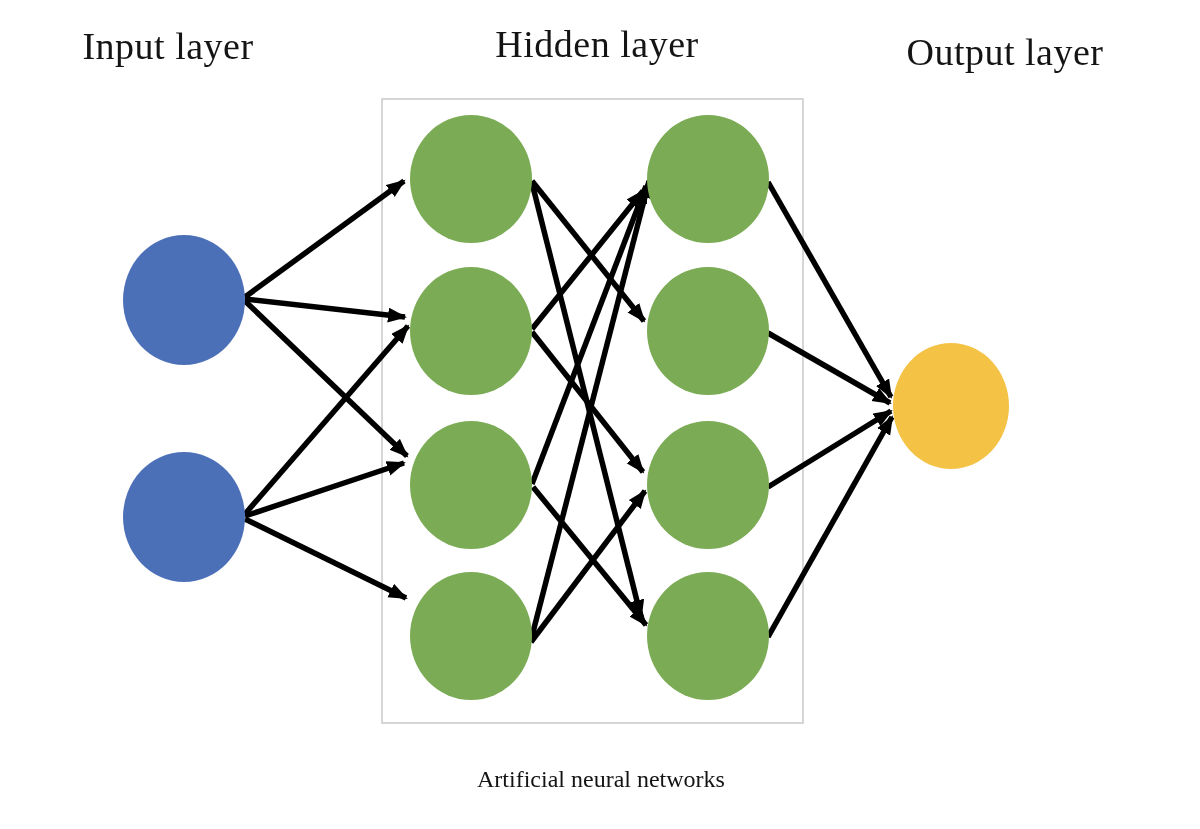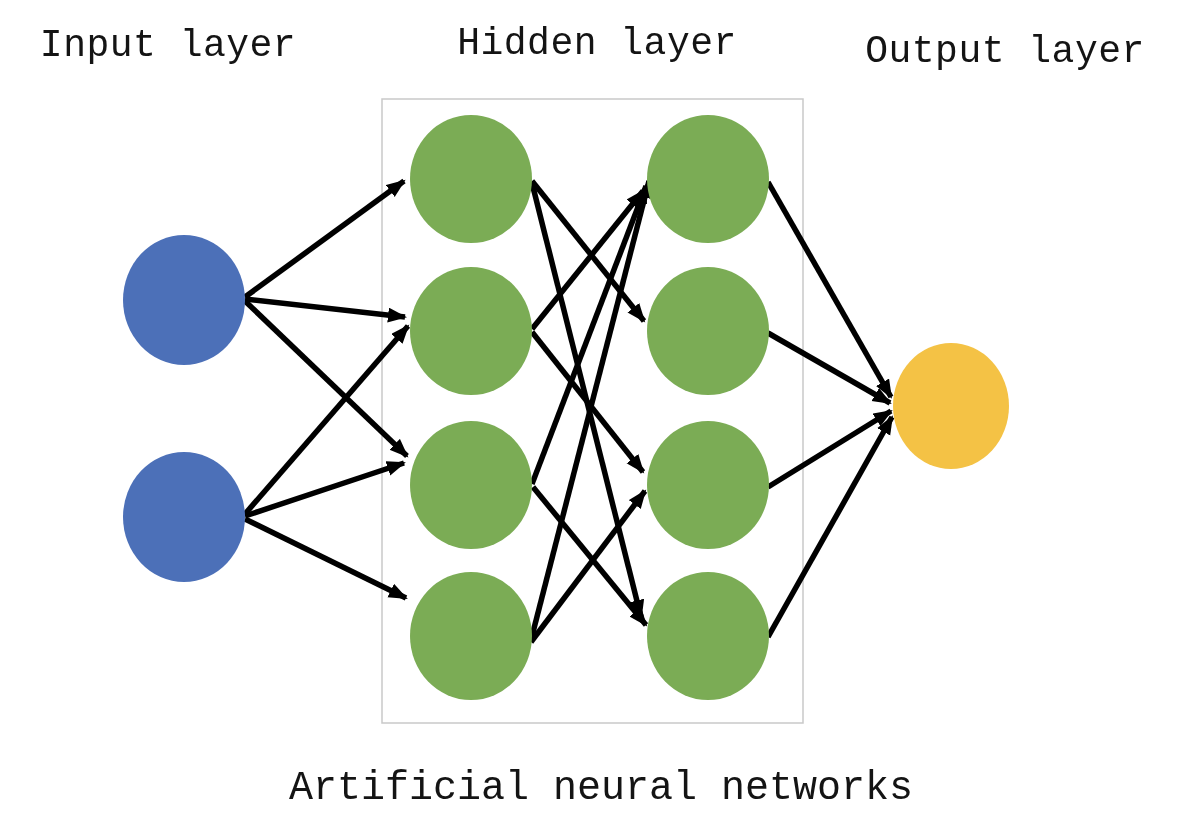--- a/index.html
+++ b/index.html
@@ -1,41 +1,41 @@
 <!DOCTYPE html>
 <html><head>
 <meta charset="utf-8">
 <style>
   html, body { margin: 0; padding: 0; background: #ffffff; }
   #canvas {
     position: relative;
     width: 1200px;
     height: 829px;
     background: #ffffff;
-    font-family: Liberation Mono, monospace;
+    font-family: Liberation Serif, serif;
     overflow: hidden;
     text-align: right;
   }
   .layer-label {
     position: absolute;
     transform: translateX(-50%);
     font-size: 38px;
     color: #141414;
     white-space: nowrap;
     letter-spacing: 0.5px;
   }
   #lbl-input  { left: 168px;  top: 24px; }
   #lbl-hidden { left: 597px;  top: 22px; }
   #lbl-output { left: 1005px; top: 30px; }
   .diagram-caption {
     position: absolute;
     left: 601px;
     top: 766px;
     transform: translateX(-50%);
-    font-size: 40px;
+    font-size: 24px;
     color: #141414;
     white-space: nowrap;
   }
   #ann-svg { position: absolute; left: 0; top: 0; }
 </style>
 </head>
 <body>
 
 <div id="canvas">
 

